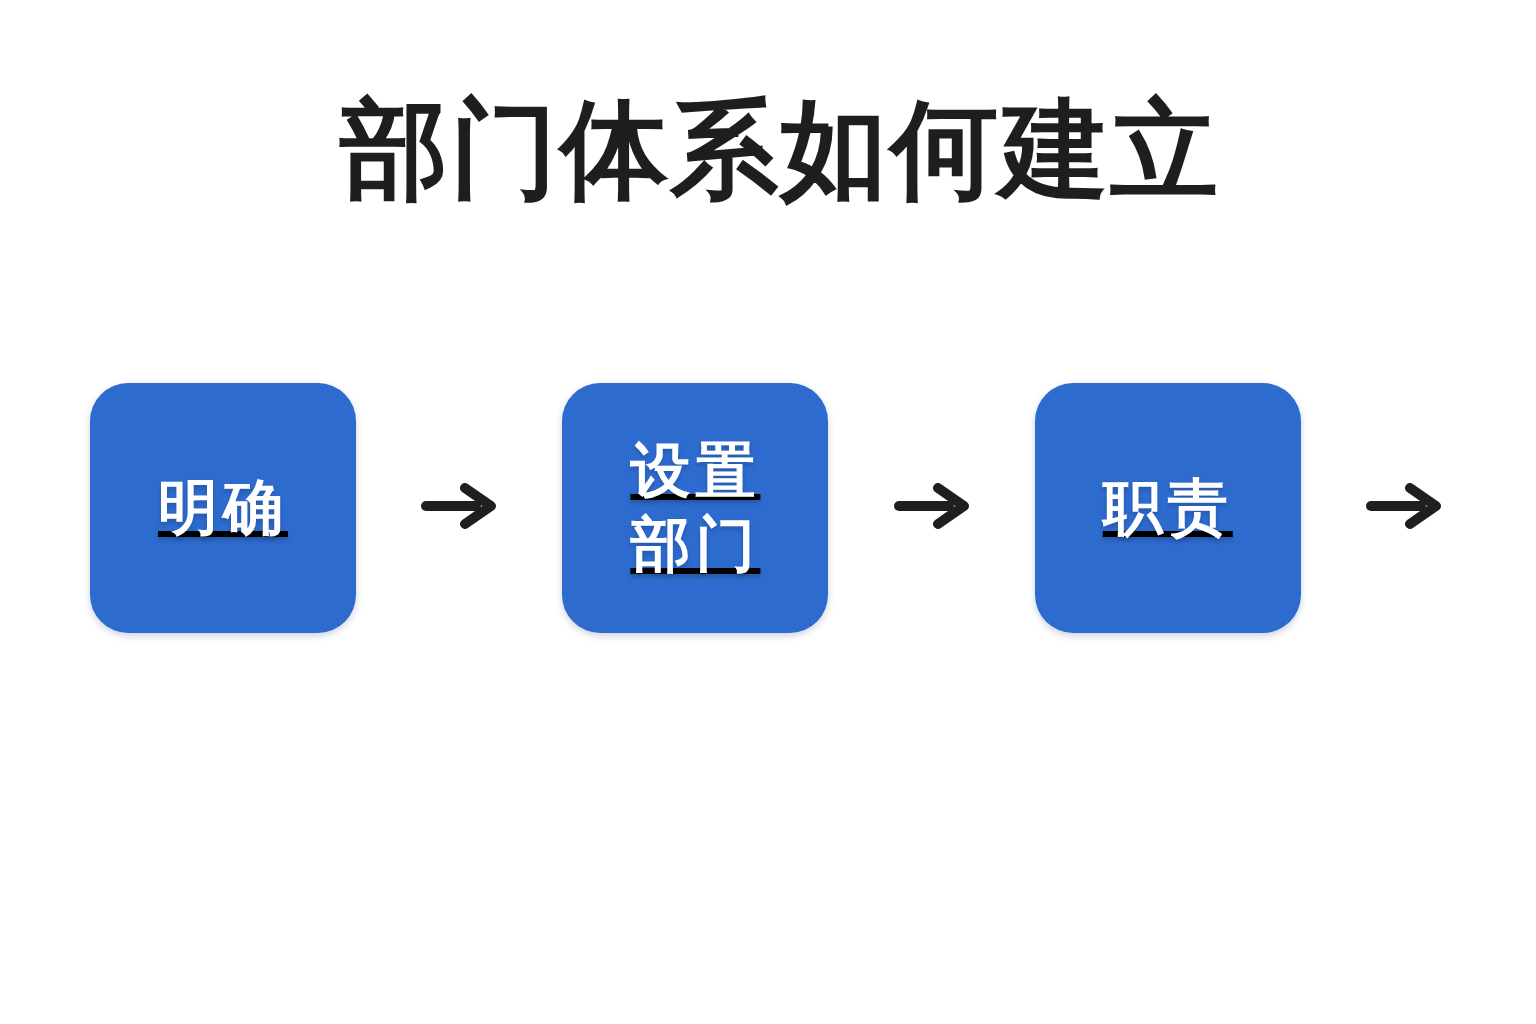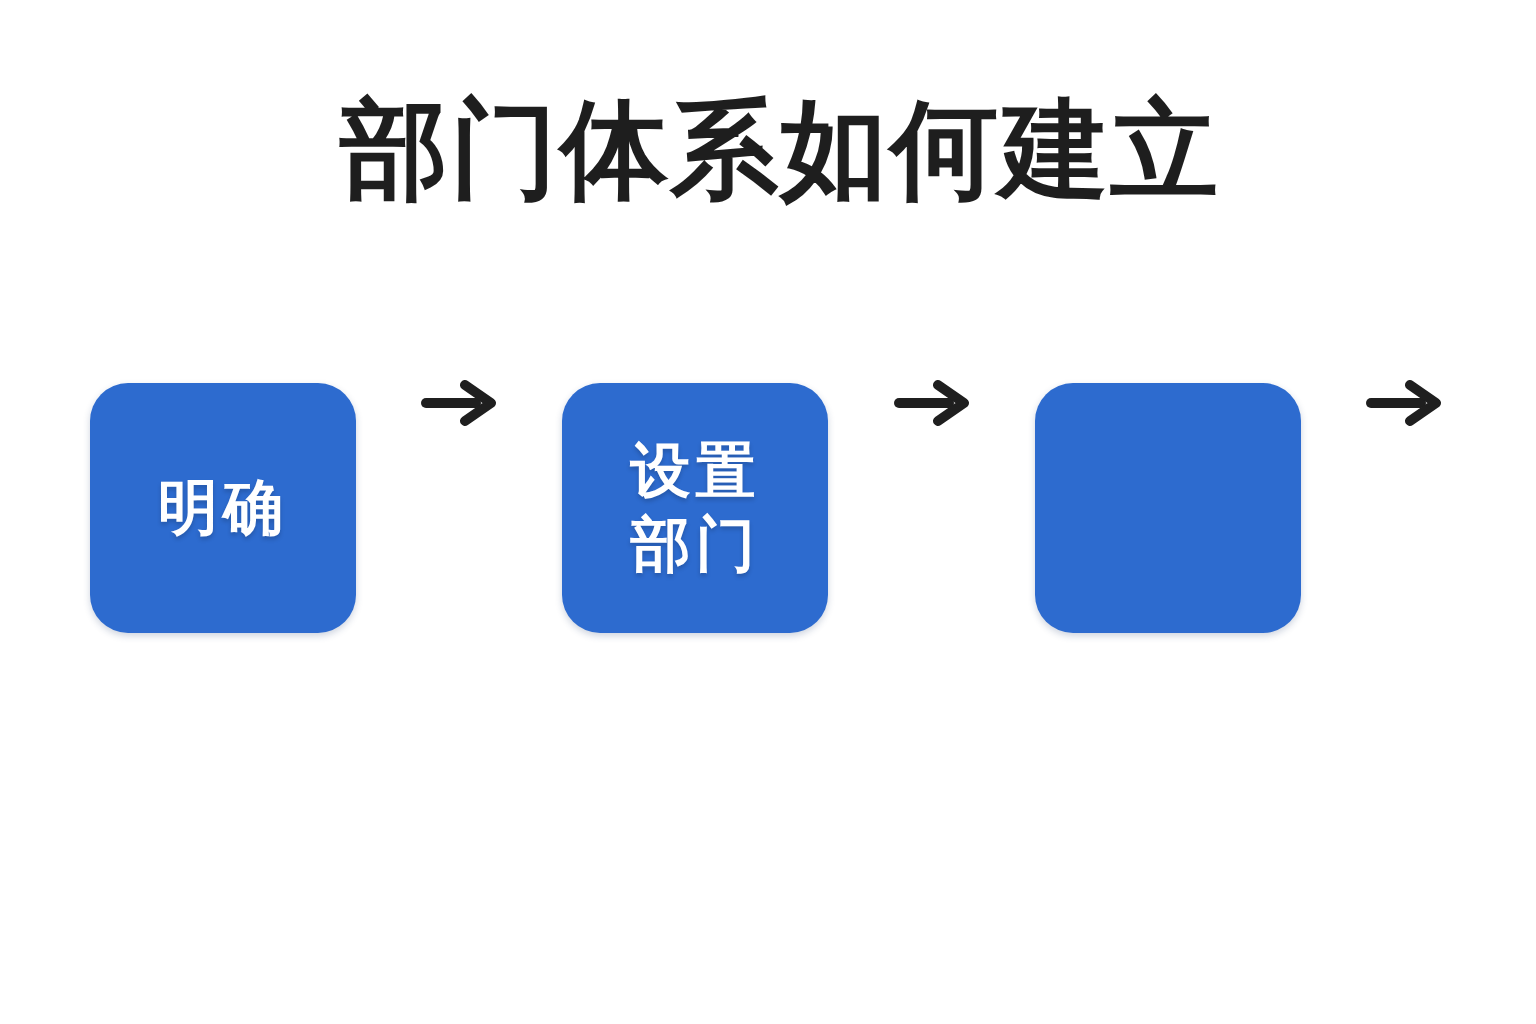--- a/index.html
+++ b/index.html
@@ -35,21 +35,23 @@
     letter-spacing: 2px;
     color: var(--title-text);
   }
   .flow-row {
     position: absolute;
     top: 383px;
     left: 90px;
     width: 1354px;
     height: 250px;
     display: flex;
+    align-items: center;
     justify-content: space-between;
+    text-decoration: underline;
   }
   .step-box {
     width: 266px;
     height: 250px;
     background: var(--box-fill);
     border-radius: 38px;
     display: flex;
     flex-direction: column;
     align-items: center;
     justify-content: center;
@@ -102,20 +104,21 @@
     </div>
 
     <div class="arrow">
       <svg viewBox="0 0 80 48" fill="none" xmlns="http://www.w3.org/2000/svg">
         <path d="M7 24 H57" stroke="currentColor" stroke-width="10" stroke-linecap="round"></path>
         <path d="M46 6 L72 24 L46 42" stroke="currentColor" stroke-width="10" stroke-linecap="round" stroke-linejoin="round"></path>
       </svg>
     </div>
 
     <div class="step-box">
+      <span class="step-line">职责</span>
     </div>
 
     <div class="arrow">
       <svg viewBox="0 0 80 48" fill="none" xmlns="http://www.w3.org/2000/svg">
         <path d="M7 24 H57" stroke="currentColor" stroke-width="10" stroke-linecap="round"></path>
         <path d="M46 6 L72 24 L46 42" stroke="currentColor" stroke-width="10" stroke-linecap="round" stroke-linejoin="round"></path>
       </svg>
     </div>
 
 

